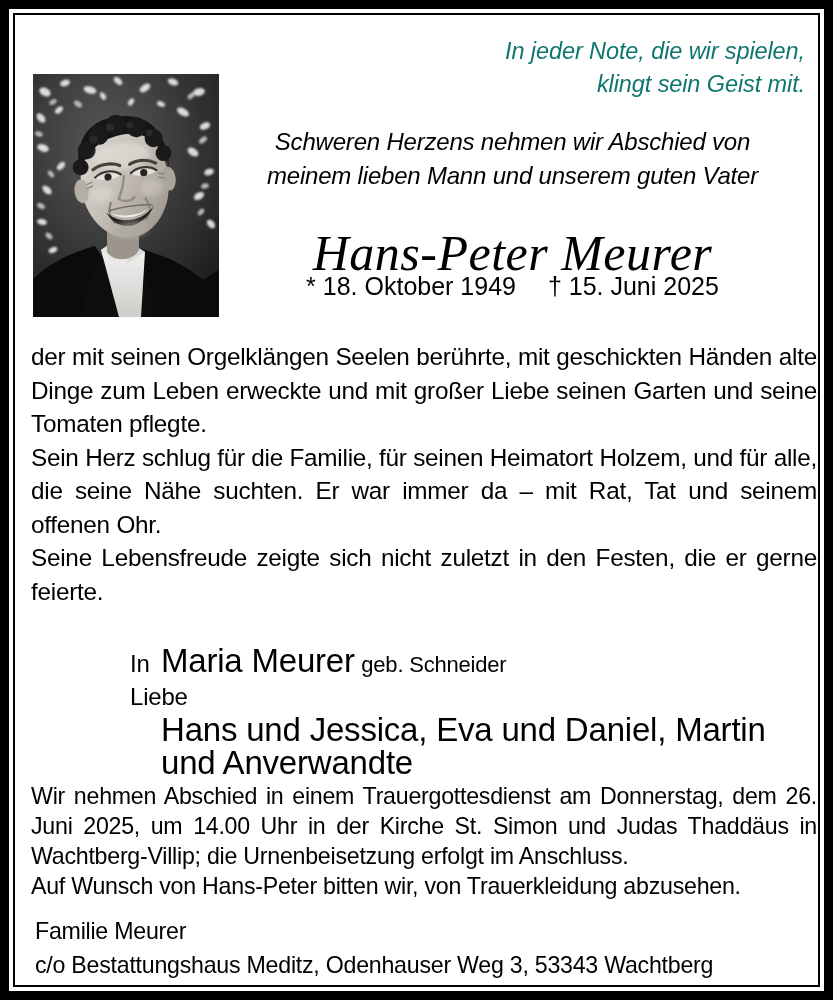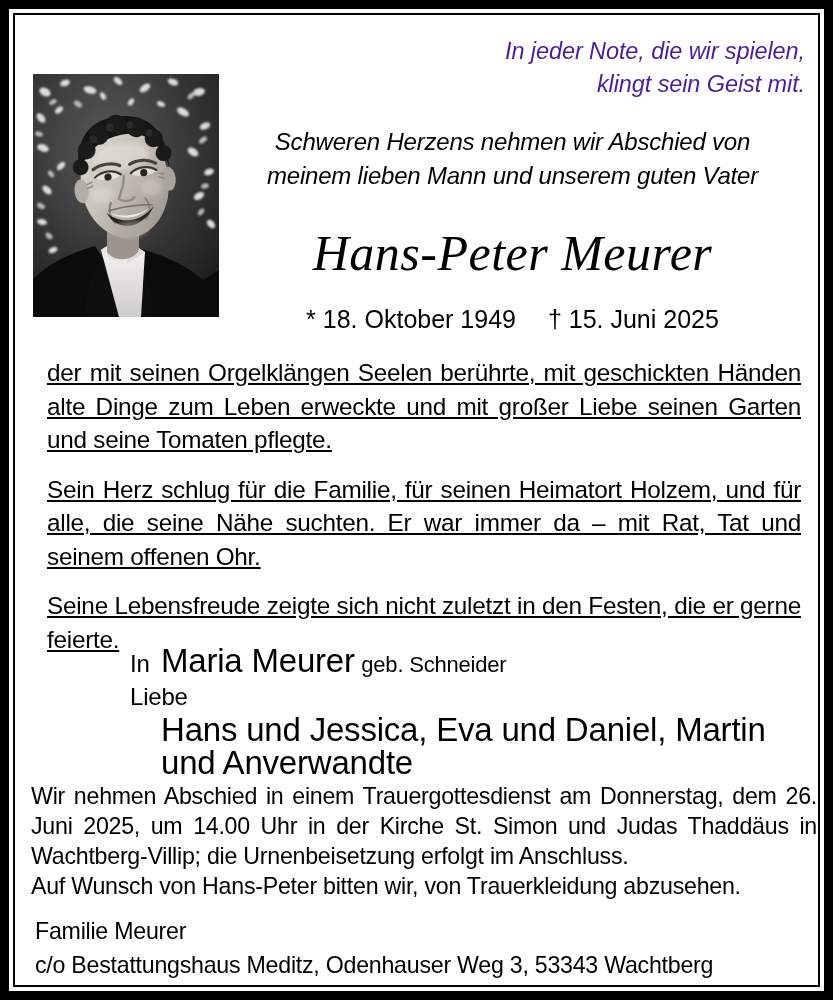--- a/index.html
+++ b/index.html
@@ -64,21 +64,21 @@
   
   .quote {
     position: absolute;
     left: 215px;
     top: 20px;
     width: 575px;
     text-align: right;
     font-style: italic;
     font-size: 23.5px;
     line-height: 33px;
-    color: #4c1d95;
+    color: #0f766e;
     letter-spacing: -0.1px;
   }
 
   
   .intro {
     position: absolute;
     left: 205px;
     top: 110px;
     width: 585px;
     text-align: center;
@@ -101,45 +101,44 @@
     font-size: 50px;
     line-height: 56px;
     color: #000;
     letter-spacing: 0.5px;
   }
 
   
   .dates {
     position: absolute;
     left: 205px;
-    top: 289px;
+    top: 256px;
     width: 585px;
     text-align: center;
     font-size: 25px;
     line-height: 30px;
     color: #000;
   }
   .dates .gap { display: inline-block; width: 18px; }
 
   
   .body-text {
     position: absolute;
     left: 16px;
     top: 325px;
     width: 786px;
     font-size: 24.3px;
     line-height: 33.5px;
     color: #000;
     letter-spacing: -0.25px;
   }
   .body-text p {
-    margin: 16px;
+    margin: 0;
     text-align: justify;
     text-justify: inter-word;
-    text-decoration: underline;
   }
 
   
   .inliebe {
     position: absolute;
     left: 16px;
     top: 629px;
     width: 786px;
     font-size: 24px;
     line-height: 33px;

